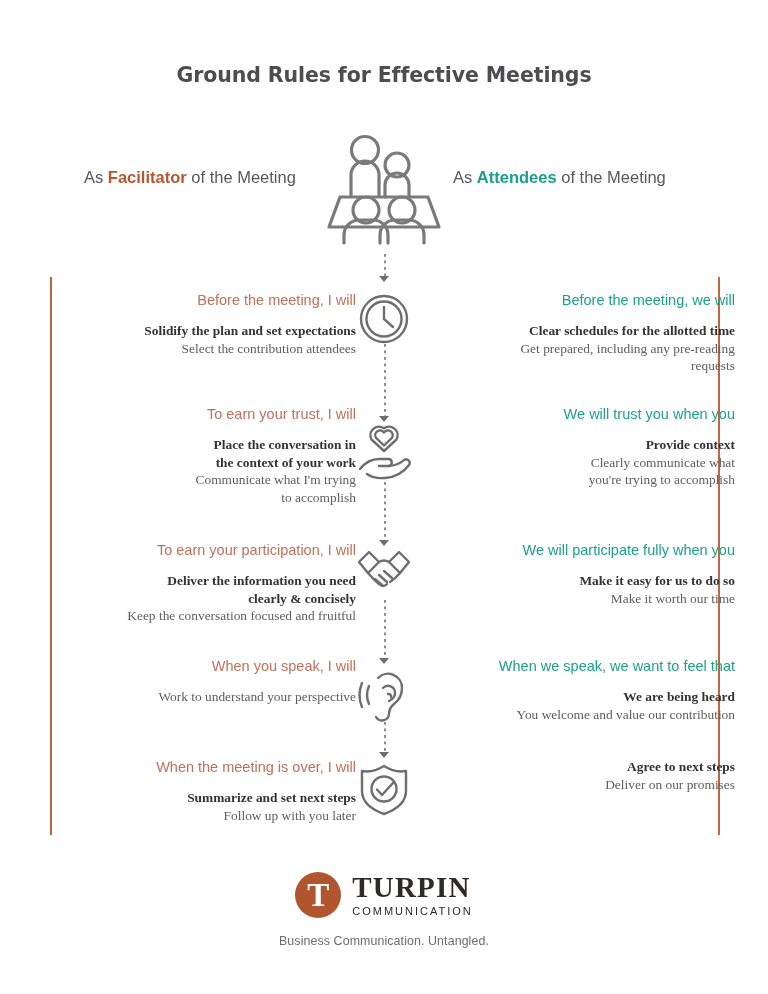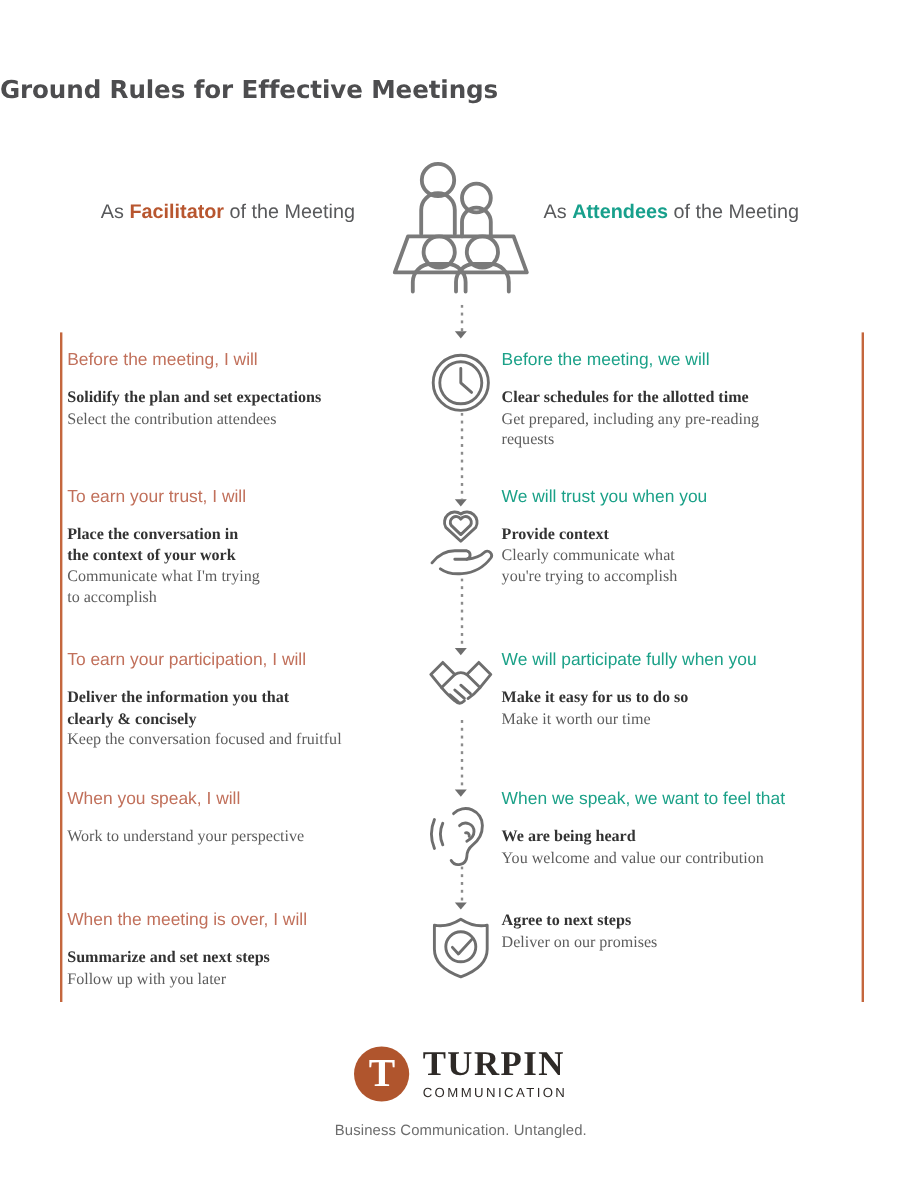--- a/index.html
+++ b/index.html
@@ -22,21 +22,21 @@
     height: 994px;
     background: #fff;
   }
 
   
   .title {
     position: absolute;
     top: 63px;
     left: 0;
     width: 768px;
-    text-align: left;
+    text-align: center;
     font-family: "DejaVu Sans", sans-serif;
     font-size: 20.5px;
     font-weight: bold;
     letter-spacing: -0.1px;
     color: #4d4d4f;
   }
 
   
   .col-head {
     position: absolute;
@@ -66,24 +66,24 @@
   
   .row {
     position: absolute;
     left: 0;
     width: 768px;
   }
   .cell {
     position: absolute;
     top: 0;
     width: 300px;
-    text-align: left;
+    text-align: right;
   }
   .cell.left  { left: 56px; }
-  .cell.right { left: 418px; }
+  .cell.right { left: 435px; }
 
   .cell-head {
     font-family: "Liberation Sans", sans-serif;
     font-size: 14.5px;
     line-height: 19px;
     margin: 0 0 12px 0;
     white-space: nowrap;
   }
   .cell.left  .cell-head { color: #c1705b; }
   .cell.right .cell-head { color: #1ba188; }
@@ -318,21 +318,21 @@
       <div class="cell-head">We will trust you when you</div>
       <div class="cell-line bold">Provide context</div>
       <div class="cell-line sub">Clearly communicate what</div>
       <div class="cell-line sub">you're trying to accomplish</div>
     </div>
   </div>
 
   <div class="row" style="top:541px;">
     <div class="cell left">
       <div class="cell-head">To earn your participation, I will</div>
-      <div class="cell-line bold">Deliver the information you that</div>
+      <div class="cell-line bold">Deliver the information you need</div>
       <div class="cell-line bold">clearly &amp; concisely</div>
       <div class="cell-line sub">Keep the conversation focused and fruitful</div>
     </div>
     <div class="cell right">
       <div class="cell-head">We will participate fully when you</div>
       <div class="cell-line bold">Make it easy for us to do so</div>
       <div class="cell-line sub">Make it worth our time</div>
     </div>
   </div>
 

